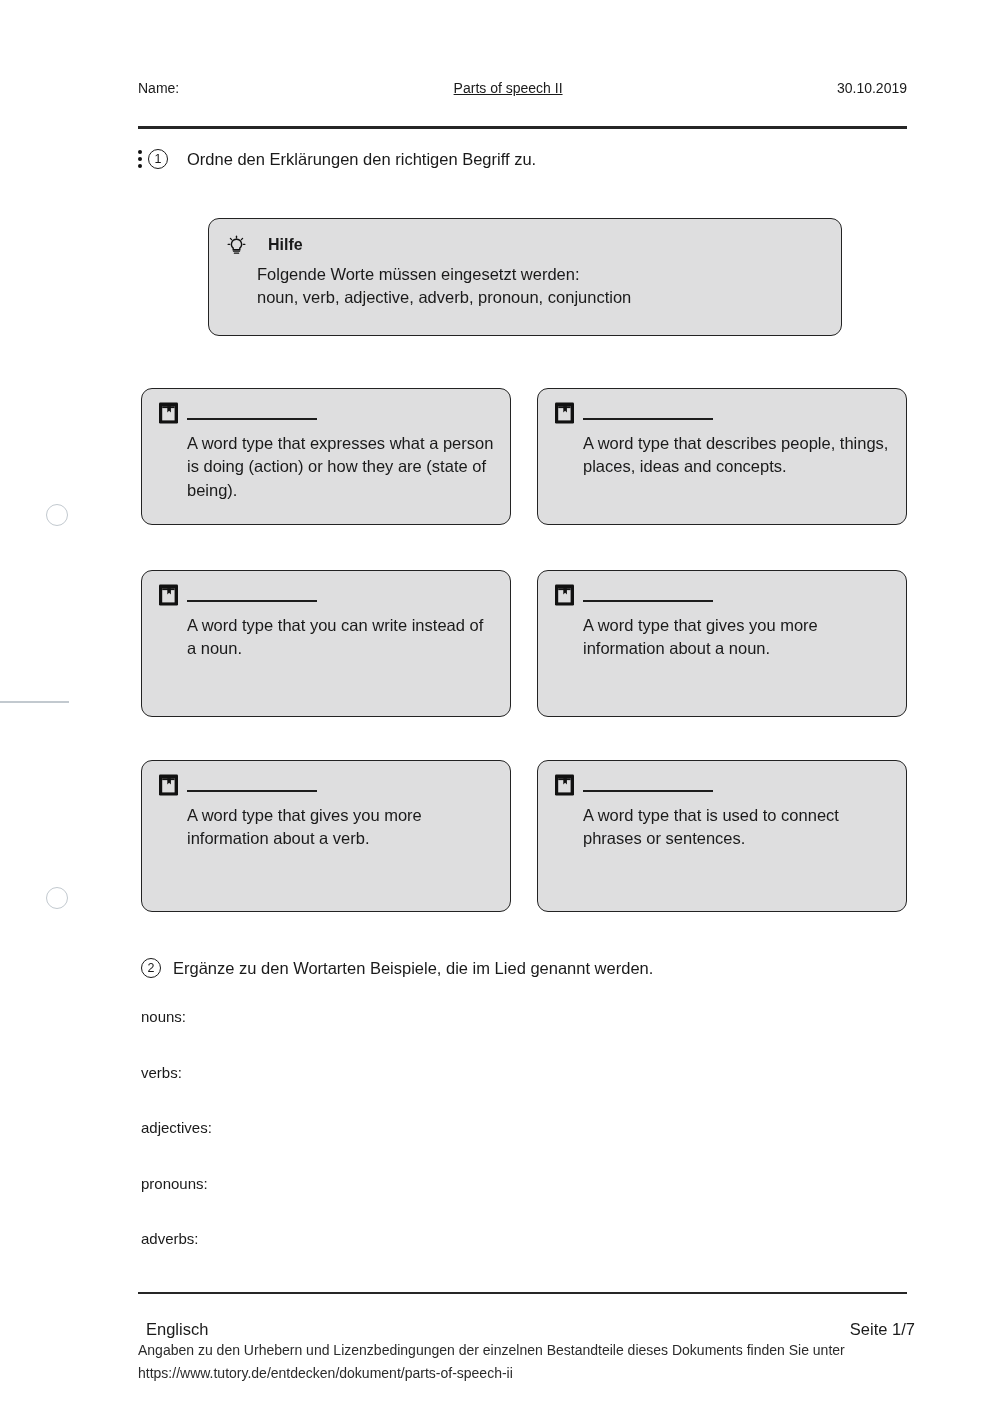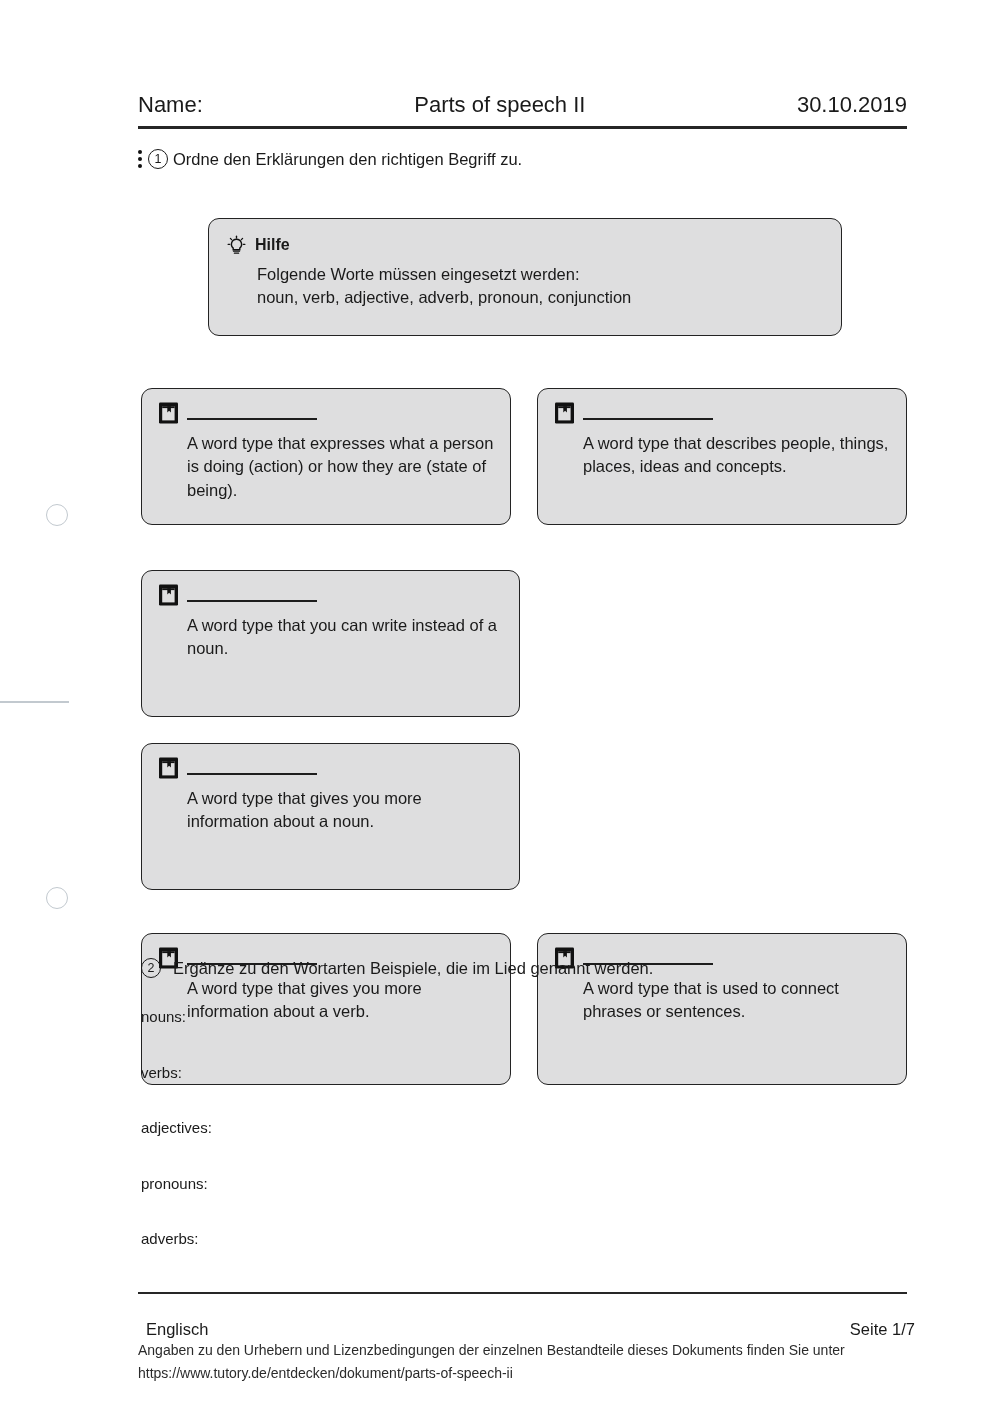--- a/index.html
+++ b/index.html
@@ -42,29 +42,29 @@
     position: absolute;
     left: 138px;
     top: 0;
     width: 769px;
     height: 1416px;
   }
 
   
   .header {
     position: absolute;
-    top: 92px;
+    top: 80px;
     left: 0;
     width: 769px;
     display: flex;
     align-items: flex-start;
-    font-size: 22px;
+    font-size: 14px;
   }
   .header .h-name   { flex: 0 0 auto; }
-  .header .h-title  { flex: 1 1 auto; text-align: center; }
+  .header .h-title  { flex: 1 1 auto; text-align: center; text-decoration: underline; }
   .header .h-date   { flex: 0 0 auto; text-align: right; }
   .header-rule {
     position: absolute;
     top: 126px;
     left: 0;
     width: 769px;
     height: 2.6px;
     background: #262626;
   }
 
@@ -101,21 +101,21 @@
     border: 1.4px solid #1a1a1a;
     border-radius: 50%;
     box-sizing: border-box;
     display: flex;
     align-items: center;
     justify-content: center;
     font-size: 12.5px;
     line-height: 1;
     flex: 0 0 auto;
   }
-  .task1 .task-text { margin-left: 5px; white-space: nowrap; }
+  .task1 .task-text { margin-left: 19px; white-space: nowrap; }
 
   
   .hilfe-box {
     position: absolute;
     top: 218px;
     left: 70px;
     width: 634px;
     height: 118px;
     background: #dededf;
     border: 1.8px solid #232323;
@@ -132,41 +132,42 @@
   .bulb-icon {
     position: relative;
     width: 19px;
     height: 21px;
     flex: 0 0 auto;
   }
   .bulb-icon svg { display: block; }
   .hilfe-title {
     font-weight: bold;
     font-size: 16px;
+    margin-left: 13px;
   }
   .hilfe-body {
     margin-top: 6px;
     margin-left: 30px;
     font-size: 16.5px;
     line-height: 1.42;
   }
 
   
   .cards-wrap {
     position: absolute;
     top: 388px;
     left: 3px;
     width: 766px;
   }
   .card-row {
     display: flex;
     gap: 26px;
     margin-bottom: 45px;
   }
-  .card-row.row-2 { margin-bottom: 43px; flex-direction: column; }
+  .card-row.row-2 { margin-bottom: 43px; }
   .card {
     width: 379px;
     box-sizing: border-box;
     background: #dededf;
     border: 1.8px solid #232323;
     border-radius: 11px;
     padding: 12px 16px 14px 16px;
     position: relative;
   }
   .card.h1 { height: 137px; }

